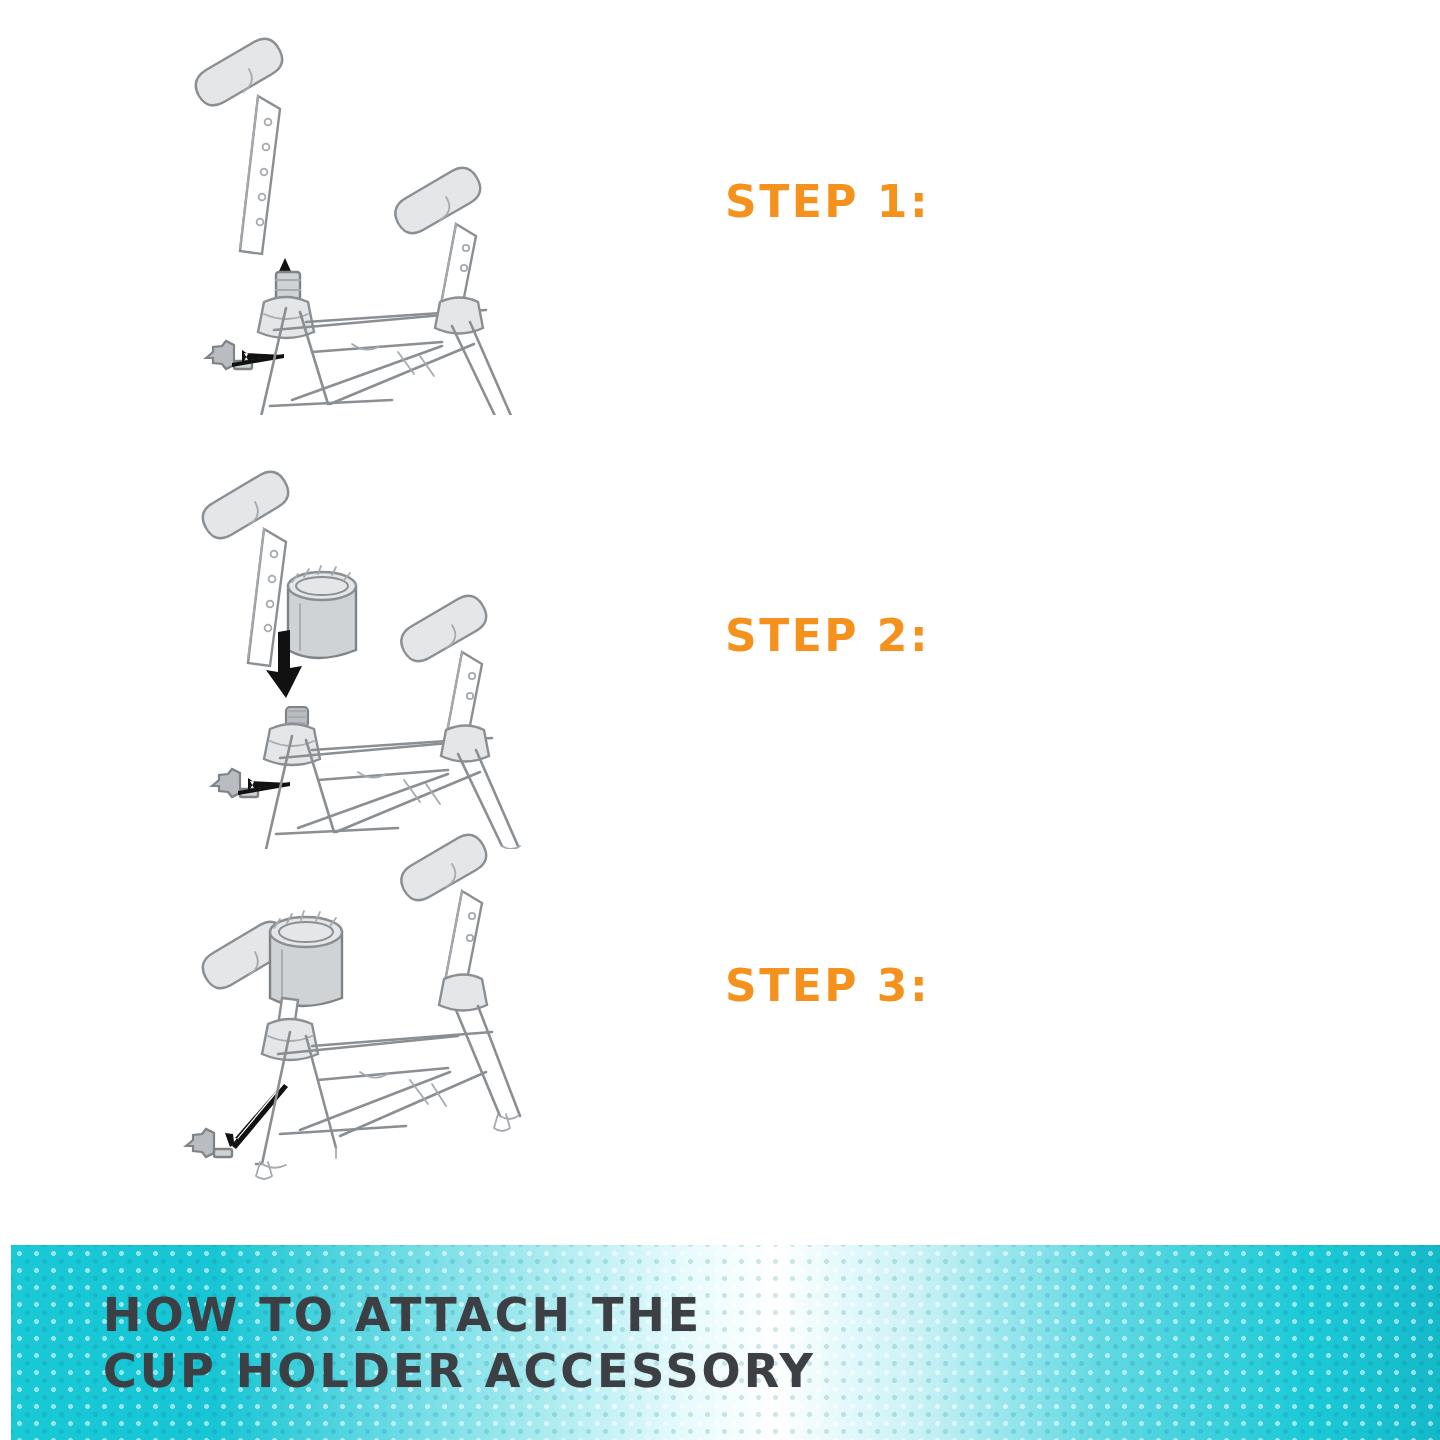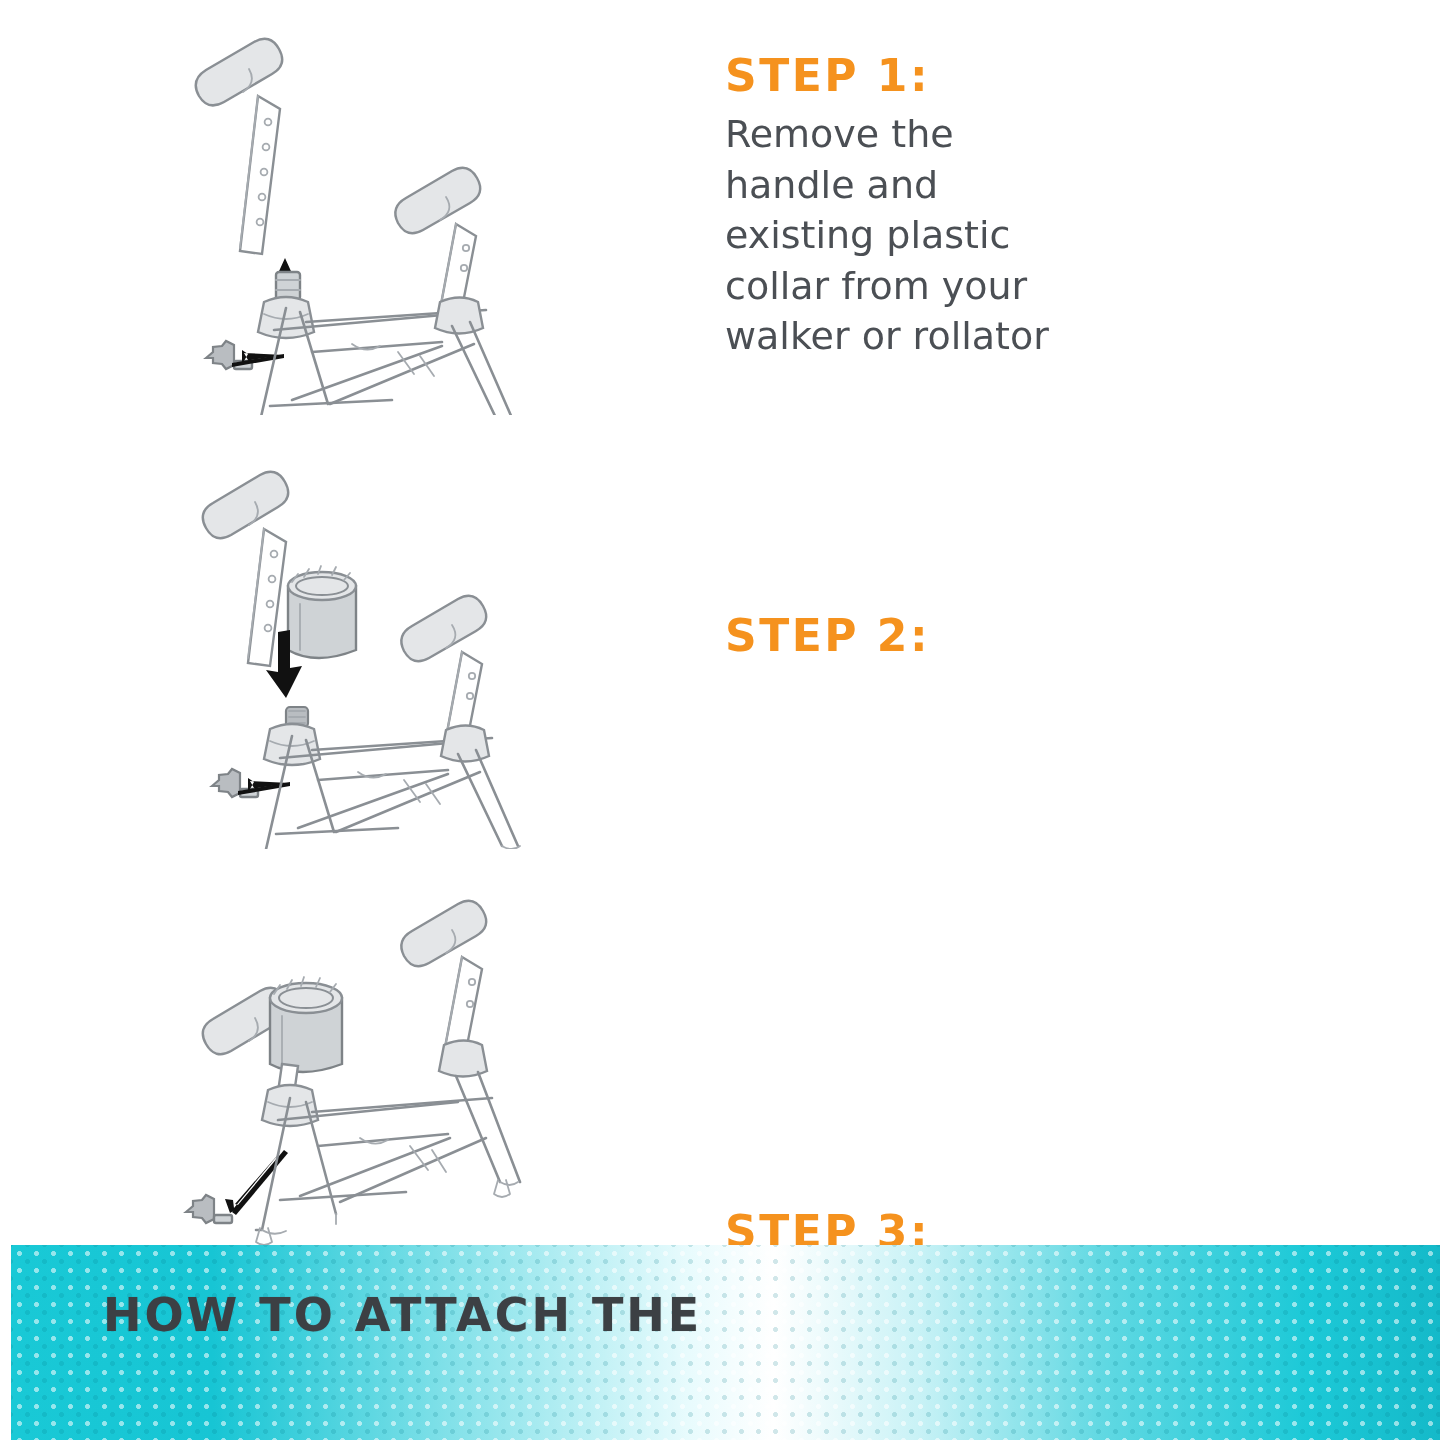--- a/index.html
+++ b/index.html
@@ -27,21 +27,21 @@
   .step-row {
     position: absolute;
     left: 0;
     width: 1155px;
     height: 415px;
     display: flex;
     align-items: center;
   }
   .step-row.r1 { top: 0; }
   .step-row.r2 { top: 434px; }
-  .step-row.r3 { top: 850px; align-items: flex-end; }
+  .step-row.r3 { top: 784px; }
 
   .fig-wrap {
     width: 720px;
     height: 415px;
     position: relative;
     flex: 0 0 720px;
   }
   .fig-wrap svg {
     position: absolute;
     left: 0;
@@ -195,21 +195,20 @@
         <path class="ln-thin" d="M352 344 q14 10 28 2"></path>
         <path class="ln-thin" d="M398 352 l16 22"></path>
         <path class="ln-thin" d="M420 356 l14 20"></path>
         <path class="ln-thin" d="M266 432 q12 7 24 1"></path>
         <path class="ln-thin" d="M368 430 l0 8"></path>
         <path class="ln" d="M270 406 l122 -6"></path>
       </svg>
     </div>
     <div class="text-wrap">
       <h2 class="step-title">STEP 1:</h2>
-      <p class="step-desc">Remove the handle and existing plastic collar from your walker or rollator</p>
     </div>
   </div>
 
   <div class="step-row r2">
     <div class="fig-wrap">
       <svg width="720" height="415" viewBox="0 0 720 415" xmlns="http://www.w3.org/2000/svg">
 
         <g>
           <path class="fill-light" d="M206 94 q-9 -16 7 -25 l47 -28 q16 -9 25 7 q9 16 -7 25 l-47 28 q-16 9 -25 -7 z"></path>
           <path class="ln-thin" d="M255 68 q8 14 -6 23"></path>
@@ -345,14 +344,15 @@
     </div>
   </div>
 </div>
 
 <div class="footer">
   <div class="footer-bg"></div>
   <div class="footer-dots"></div>
   <div class="footer-dots dark"></div>
   <div class="footer-text">
     <span class="footer-line">HOW TO ATTACH THE</span>
+    <span class="footer-line">CUP HOLDER ACCESSORY</span>
   </div>
 </div>
 
 </body></html>

